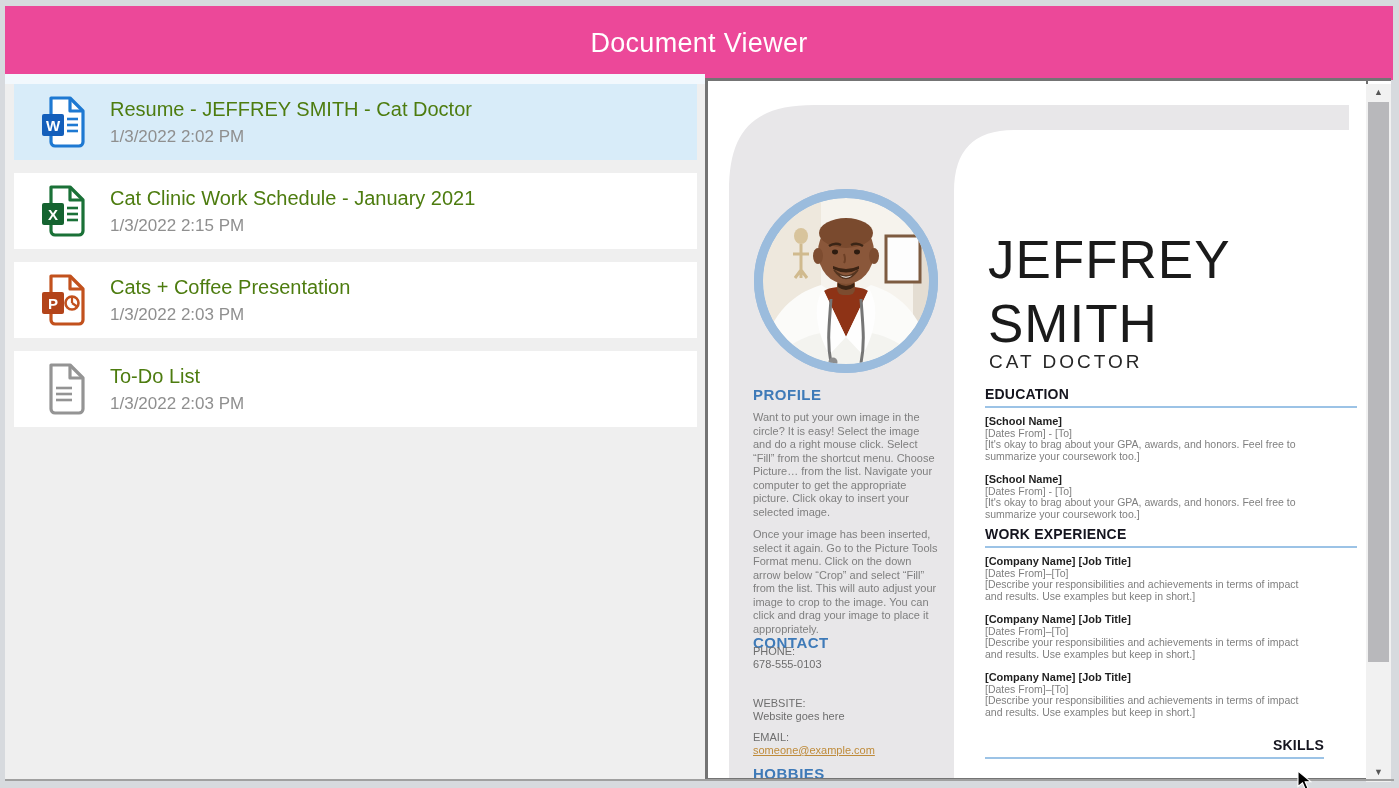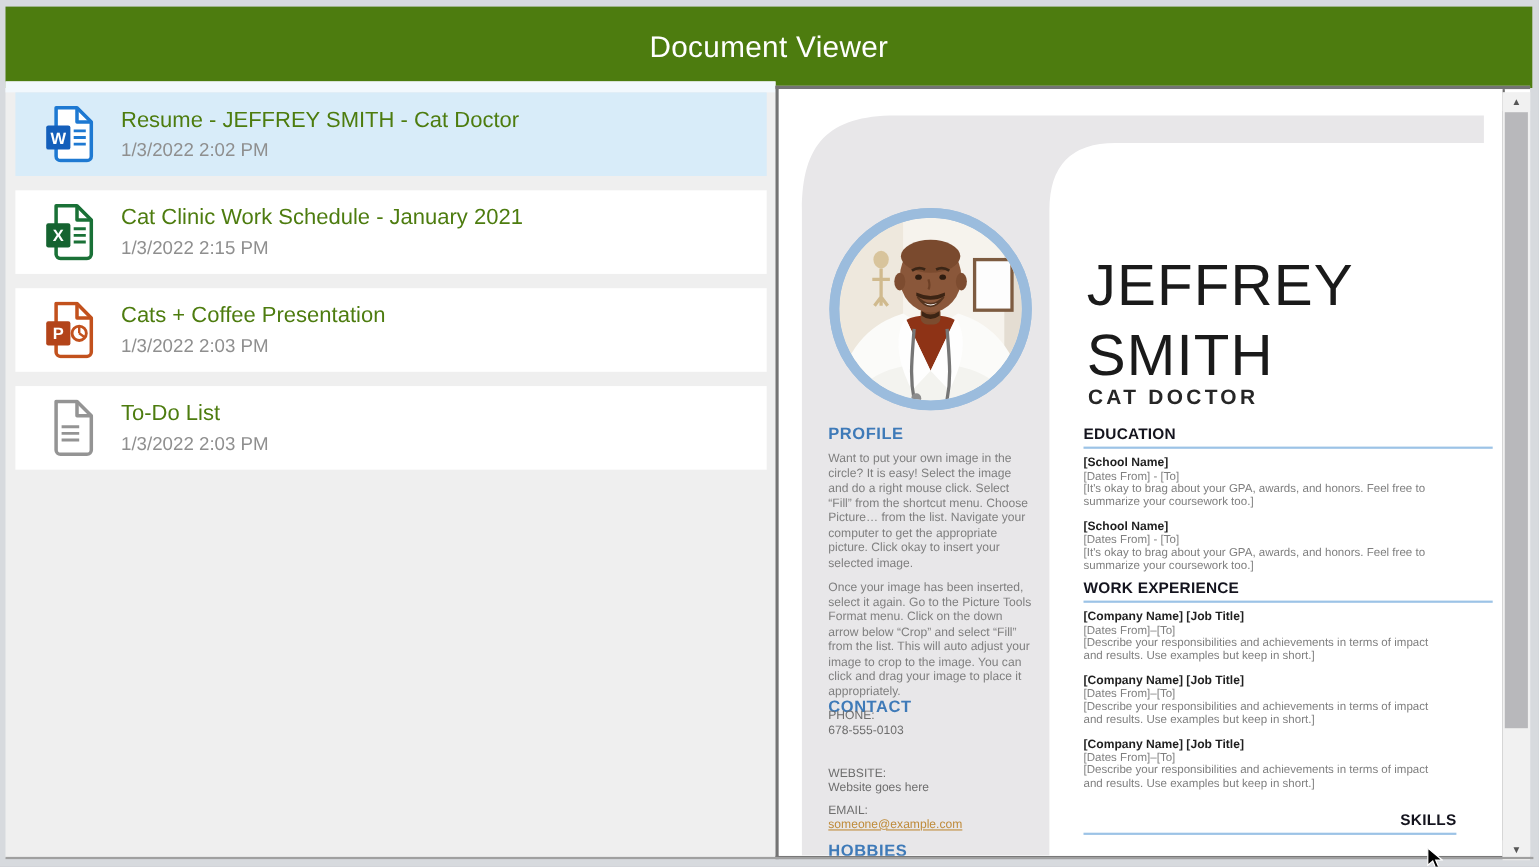--- a/index.html
+++ b/index.html
@@ -1,20 +1,20 @@
 <!DOCTYPE html>
 <html><head>
 <meta charset="utf-8">
 <style>
   html,body{margin:0;padding:0;background:#c9ccd1;}
   .screen{position:relative;width:1399px;height:788px;background:#d7dade;
           font-family:"Liberation Sans","DejaVu Sans",sans-serif;overflow:hidden;}
 
   
-  .titlebar{position:absolute;left:5px;top:6px;width:1388px;height:74px;background:#4d7c0f;
+  .titlebar{position:absolute;left:5px;top:6px;width:1388px;height:74px;background:#ec4899;
             display:flex;align-items:center;justify-content:center;}
   .titlebar .title{color:#ffffff;font-size:27px;font-weight:400;letter-spacing:0.3px;}
 
   
   .filepane{position:absolute;left:5px;top:74px;width:700px;height:706px;background:#efefef;}
   .list-top-strip{position:absolute;left:0;top:0;width:100%;height:10px;background:#f2f8fd;}
   .file-item{position:absolute;left:9px;width:683px;height:76px;background:#ffffff;
              display:flex;align-items:center;cursor:default;}
   .file-item.selected{background:#d8ecf9;}
   .file-icon{width:46px;height:52px;margin-left:26px;margin-right:24px;flex:0 0 auto;}
@@ -27,21 +27,21 @@
            border:3px solid #747474;border-right:none;box-sizing:border-box;}
   .page{position:absolute;left:0;top:0;width:658px;height:697px;background:#ffffff;
         border-right:2px solid #6e6e6e;overflow:hidden;}
   .shape{position:absolute;left:0;top:0;}
   .photo{position:absolute;left:45px;top:107px;}
 
   .name-first{position:absolute;left:280px;top:148px;font-size:53px;font-weight:300;
               color:#1a1a1a;letter-spacing:1px;}
   .name-last{position:absolute;left:280px;top:212px;font-size:53px;font-weight:300;
              color:#1a1a1a;letter-spacing:1px;}
-  .role{position:absolute;left:281px;top:270px;font-size:19px;color:#262626;letter-spacing:3px;font-weight:bold;}
+  .role{position:absolute;left:281px;top:270px;font-size:19px;color:#262626;letter-spacing:3px;}
 
   .h-blue{font-size:15px;font-weight:bold;color:#3e7ab8;letter-spacing:0.5px;}
   .side{position:absolute;left:45px;width:196px;}
   .side-text{font-size:11px;line-height:13.5px;color:#7f7f7f;white-space:pre-line;}
   .c-label{font-size:11px;line-height:13px;color:#6e6e6e;}
   .c-value{font-size:11px;line-height:13px;color:#6e6e6e;}
   .email-link{color:#bf8b3a;text-decoration:underline;cursor:pointer;}
 
   .main-sec{position:absolute;left:277px;width:372px;}
   .h-dark{font-size:14px;font-weight:bold;color:#14141e;letter-spacing:0.2px;

